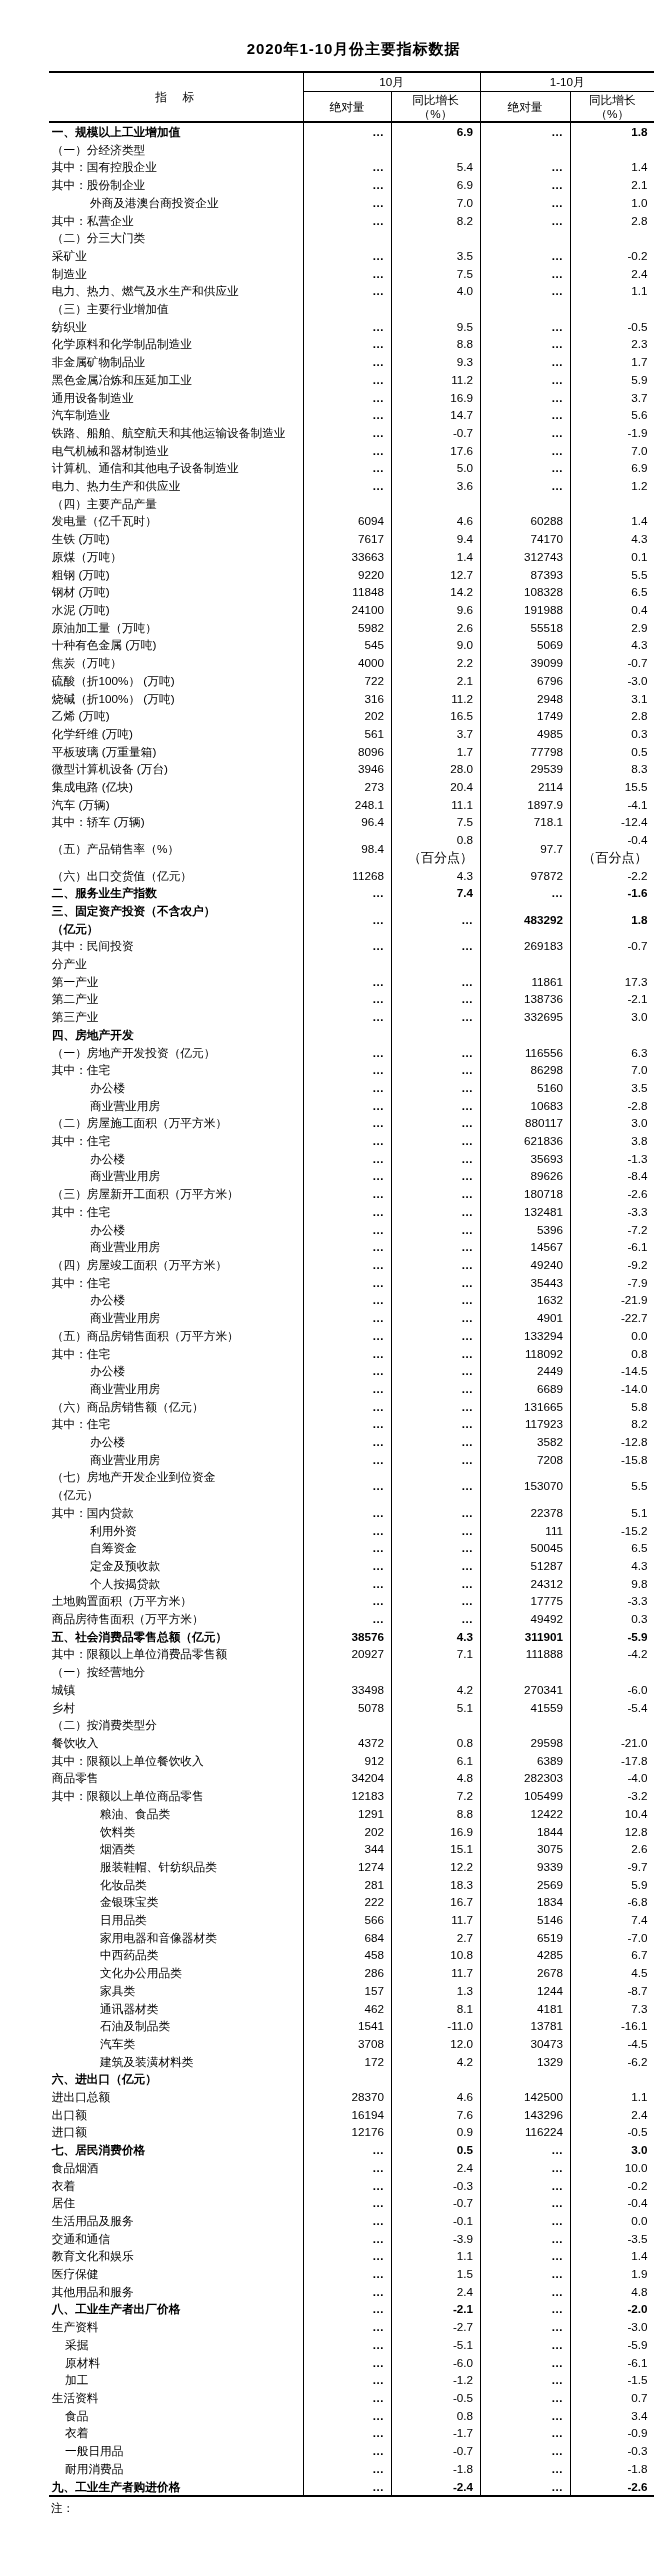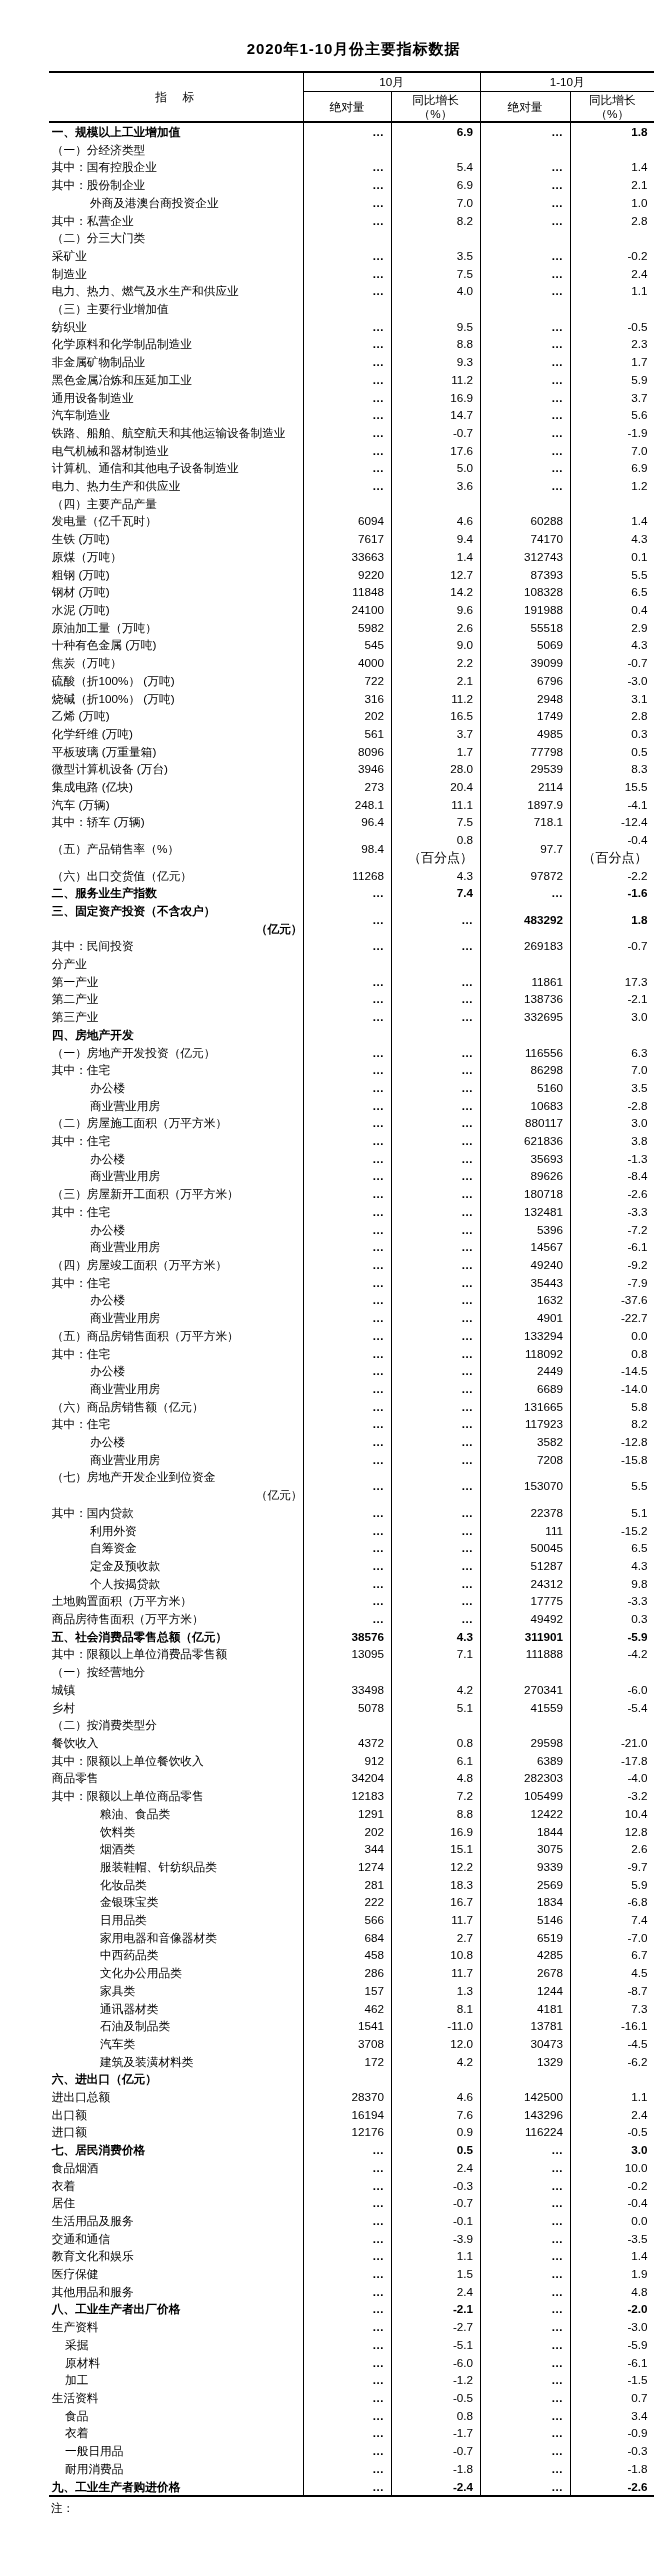--- a/index.html
+++ b/index.html
@@ -54,21 +54,21 @@
   
   tbody td { height: 17.7px; line-height: 17.7px; }
   td.lbl { text-align: left; padding-left: 2.8px; border-right: 0.9px solid #000; }
   td.lbl.i1 { padding-left: 16px; }
   td.lbl.i2 { padding-left: 41px; }
   td.lbl.i3 { padding-left: 51px; }
   td.n { text-align: right; padding-right: 6.5px; }
   td.n1, td.n2, td.n3 { border-right: 0.9px solid #000; }
   tr.bold td { font-weight: bold; }
   .dots { font-weight: bold; }
-  .l2 { line-height: 17.7px; text-align: right; }
+  .l2 { line-height: 17.7px; }
   .subunit { line-height: 17.7px; font-size: 13px; }
 
   .notes {
     margin-left: 27px;
     margin-top: 4.7px;
     font-size: 11.5px;
     line-height: 13.7px;
   }
 </style>
 </head>
@@ -551,21 +551,21 @@
           <td class="n n1"><span class="dots">…</span></td>
           <td class="n n2"><span class="dots">…</span></td>
           <td class="n n3"><span>35443</span></td>
           <td class="n n4"><span>-7.9</span></td>
         </tr>
         <tr>
           <td class="lbl i2"><span>办公楼</span></td>
           <td class="n n1"><span class="dots">…</span></td>
           <td class="n n2"><span class="dots">…</span></td>
           <td class="n n3"><span>1632</span></td>
-          <td class="n n4"><span>-37.6</span></td>
+          <td class="n n4"><span>-21.9</span></td>
         </tr>
         <tr>
           <td class="lbl i2"><span>商业营业用房</span></td>
           <td class="n n1"><span class="dots">…</span></td>
           <td class="n n2"><span class="dots">…</span></td>
           <td class="n n3"><span>4901</span></td>
           <td class="n n4"><span>-22.7</span></td>
         </tr>
         <tr>
           <td class="lbl i0"><span>（五）商品房销售面积（万平方米）</span></td>
@@ -681,21 +681,21 @@
         </tr>
         <tr class="bold">
           <td class="lbl i0"><span>五、社会消费品零售总额（亿元）</span></td>
           <td class="n n1"><span>38576</span></td>
           <td class="n n2"><span>4.3</span></td>
           <td class="n n3"><span>311901</span></td>
           <td class="n n4"><span>-5.9</span></td>
         </tr>
         <tr>
           <td class="lbl i0"><span>其中：限额以上单位消费品零售额</span></td>
-          <td class="n n1"><span>13095</span></td>
+          <td class="n n1"><span>20927</span></td>
           <td class="n n2"><span>7.1</span></td>
           <td class="n n3"><span>111888</span></td>
           <td class="n n4"><span>-4.2</span></td>
         </tr>
         <tr>
           <td class="lbl i0"><span>（一）按经营地分</span></td>
           <td class="n n1"><span></span></td>
           <td class="n n2"><span></span></td>
           <td class="n n3"><span></span></td>
           <td class="n n4"><span></span></td>

